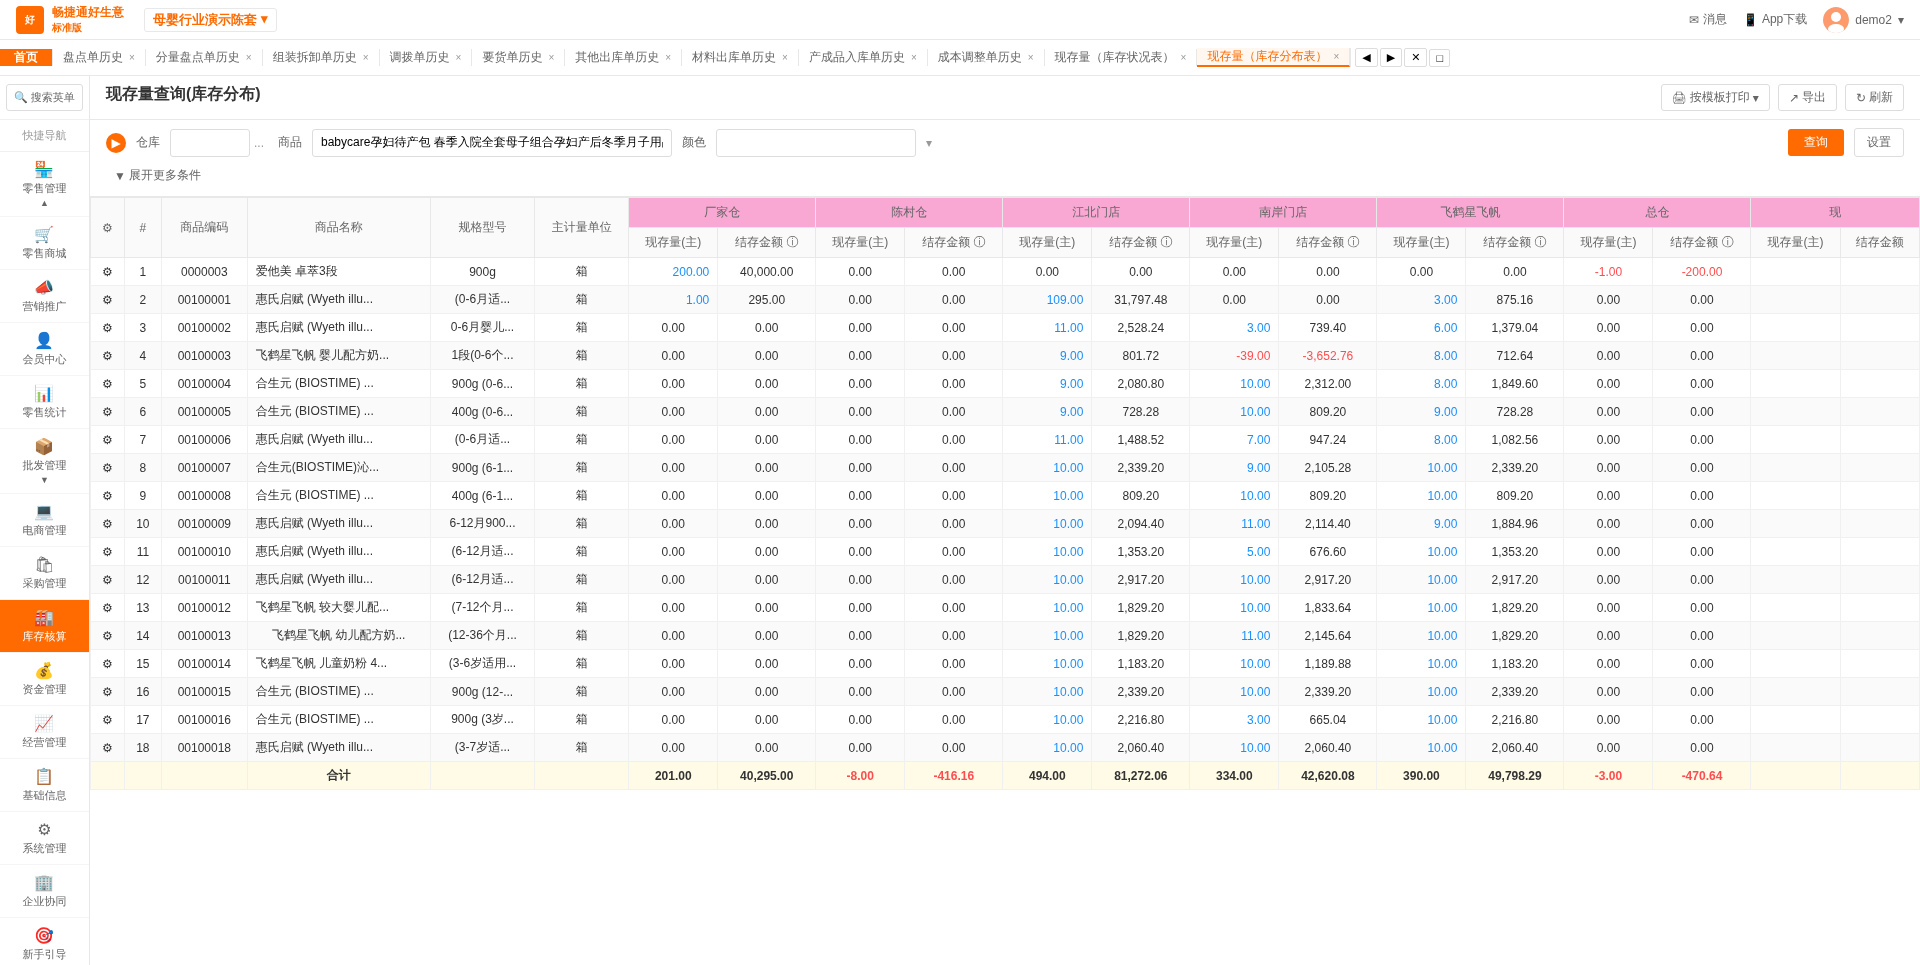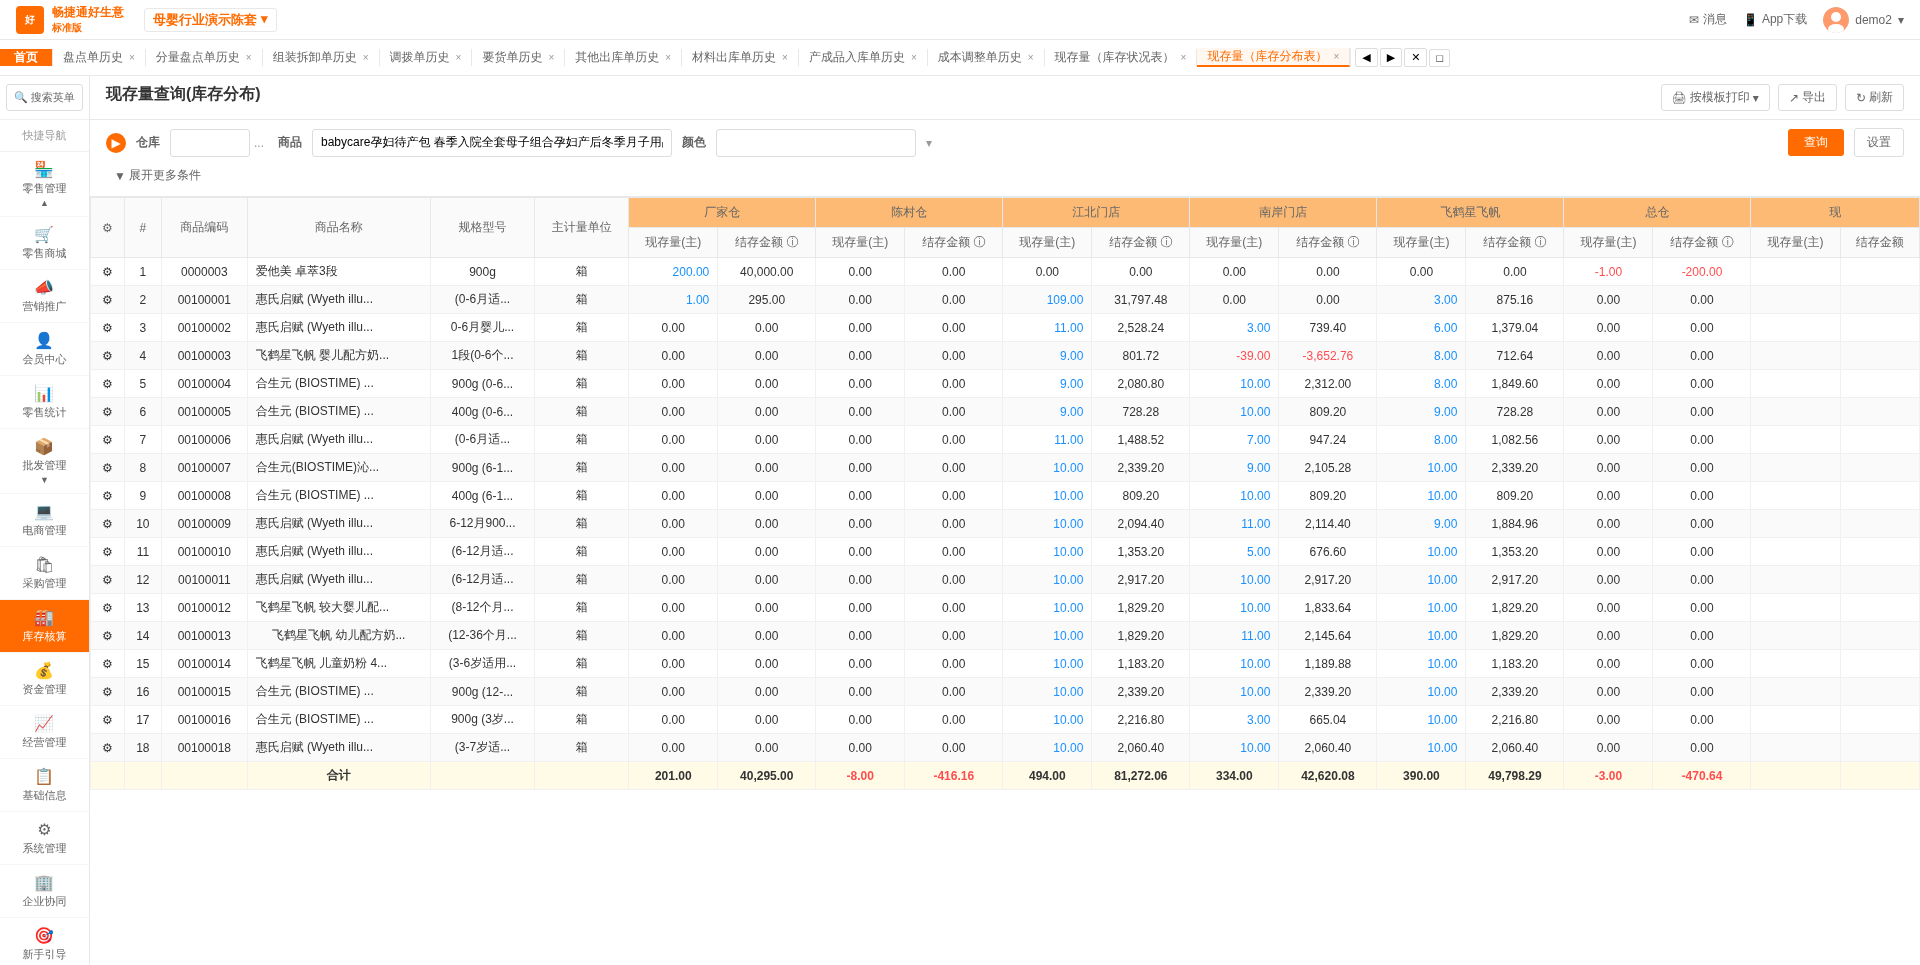--- a/index.html
+++ b/index.html
@@ -156,21 +156,21 @@
       background: #fff;
       padding: 8px 16px;
       border-bottom: 1px solid #e8e8e8;
     }
     .filter-row {
       display: flex;
       align-items: center;
       gap: 10px;
       flex-wrap: wrap;
     }
-    .filter-label { color: #666; font-size: 12px; white-space: nowrap; font-weight: bold; }
+    .filter-label { color: #666; font-size: 12px; white-space: nowrap; }
     .filter-input {
       border: 1px solid #ddd;
       border-radius: 3px;
       padding: 4px 8px;
       font-size: 12px;
       outline: none;
       height: 28px;
     }
     .filter-expand {
       color: #666;
@@ -255,21 +255,21 @@
     }
     td {
       border: 1px solid #f0f0f0;
       padding: 5px 8px;
       text-align: center;
       white-space: nowrap;
     }
     .tr-odd td { background: #fafafa; }
     .num-link { color: #1890ff; cursor: pointer; text-align: right; }
     .num-neg { color: #ff4d4f; }
-    .col-header-group { background: #fdba74; }
+    .col-header-group { background: #f9a8d4; }
     
     
     .summary-row td { background: #fffbe6; font-weight: bold; }
   </style>
 </head>
 <body>
 
 <div class="top-header">
   <div class="logo-area">
     <div class="logo-icon">
@@ -793,21 +793,21 @@
     <td class="">0.00</td>
     <td class="">0.00</td>
     <td></td>
     <td></td>
   </tr>
             <tr>
     <td><span>⚙</span></td>
     <td>13</td>
     <td>00100012</td>
     <td style="text-align:left;max-width:150px;overflow:hidden;text-overflow:ellipsis;">飞鹤星飞帆 较大婴儿配...</td>
-    <td>(8-12个月...</td>
+    <td>(7-12个月...</td>
     <td>箱</td>
     <td class="">0.00</td>
     <td>0.00</td>
     <td class="">0.00</td>
     <td>0.00</td>
     <td class="num-link">10.00</td>
     <td>1,829.20</td>
     <td class="num-link ">10.00</td>
     <td class="">1,833.64</td>
     <td class="num-link">10.00</td>

